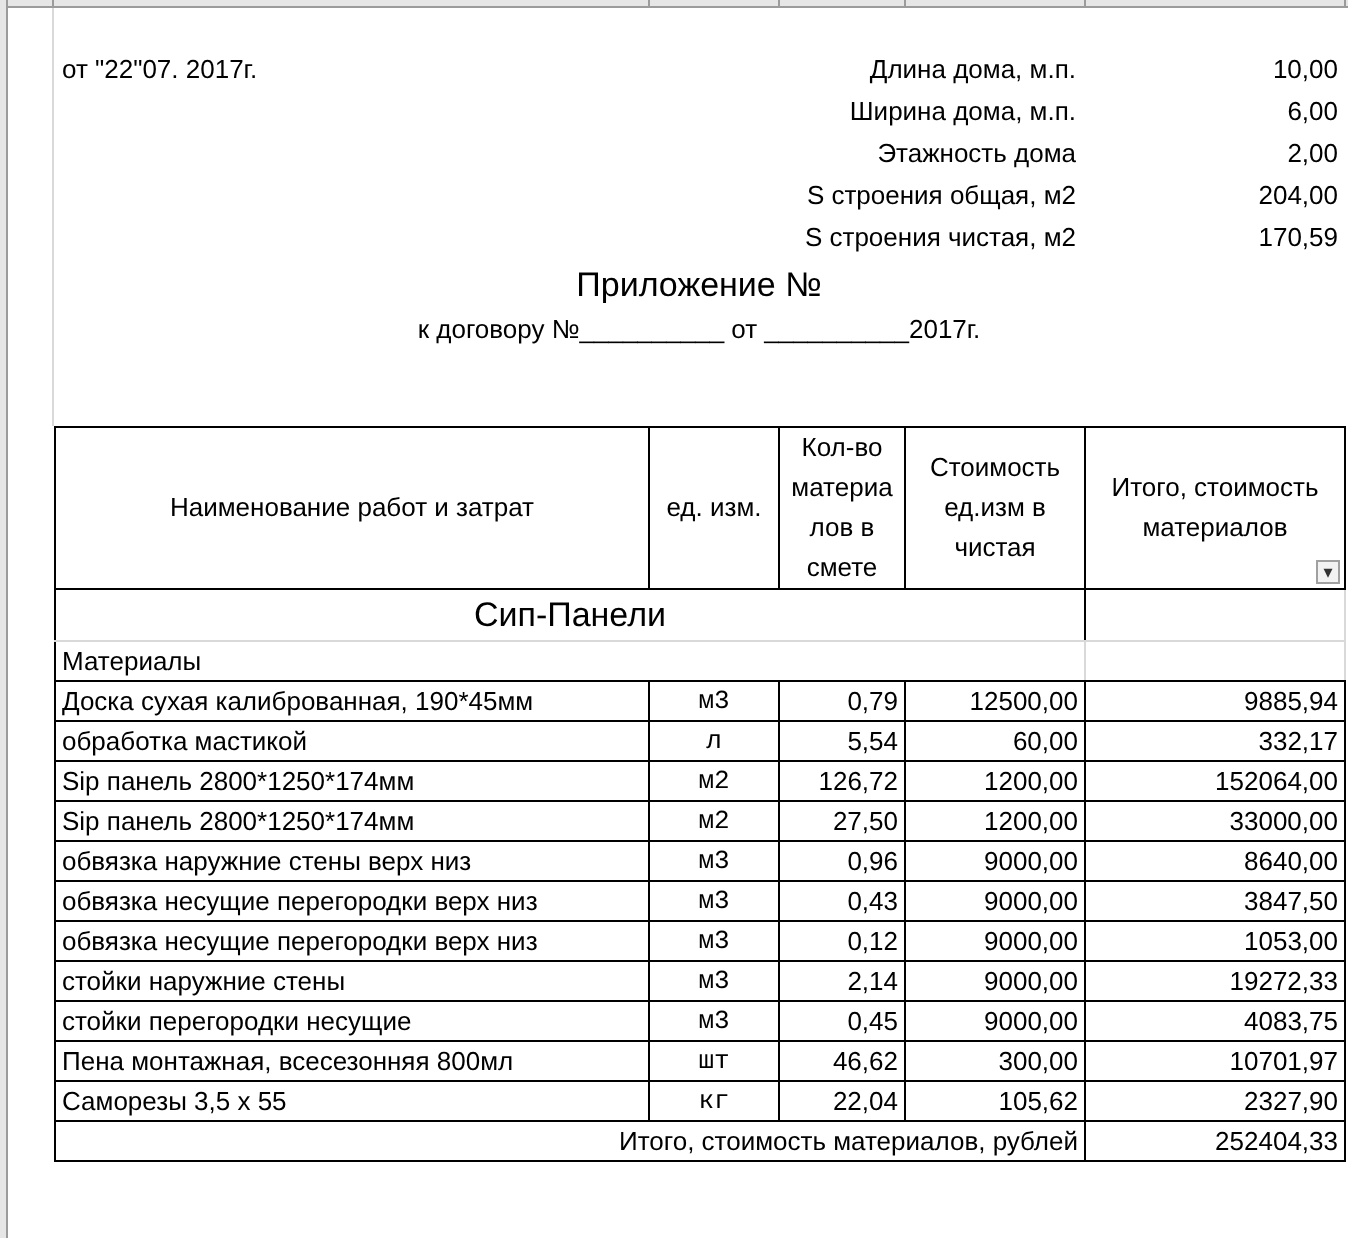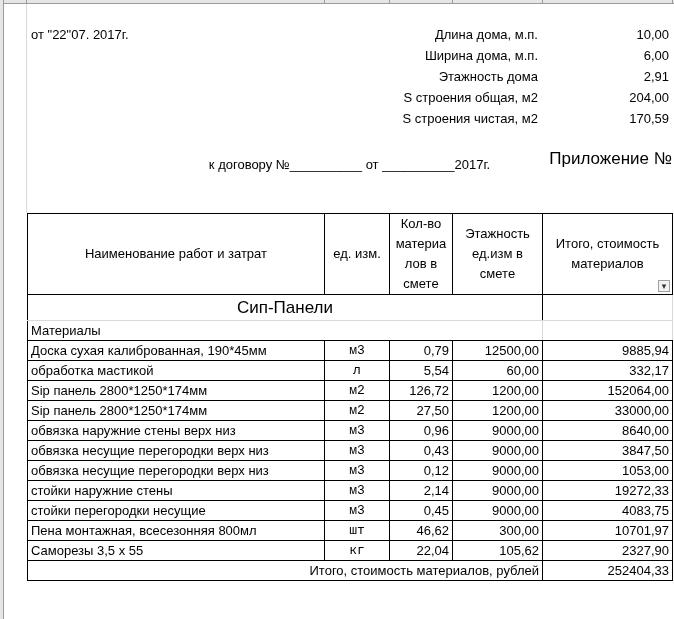--- a/index.html
+++ b/index.html
@@ -55,45 +55,45 @@
 
 <div class="txt" style="left:31px; top:25px;">от "22"07. 2017г.</div>
 
 <div class="txt right" style="left:340px; top:25px; width:198px;">Длина дома, м.п.</div>
 <div class="txt right" style="left:560px; top:25px; width:109px;">10,00</div>
 
 <div class="txt right" style="left:340px; top:46px; width:198px;">Ширина дома, м.п.</div>
 <div class="txt right" style="left:560px; top:46px; width:109px;">6,00</div>
 
 <div class="txt right" style="left:340px; top:67px; width:198px;">Этажность дома</div>
-<div class="txt right" style="left:560px; top:67px; width:109px;">2,91</div>
+<div class="txt right" style="left:560px; top:67px; width:109px;">2,00</div>
 
 <div class="txt right" style="left:340px; top:88px; width:198px;">S строения общая, м2</div>
 <div class="txt right" style="left:560px; top:88px; width:109px;">204,00</div>
 
 <div class="txt right" style="left:340px; top:109px; width:198px;">S строения чистая, м2</div>
 <div class="txt right" style="left:560px; top:109px; width:109px;">170,59</div>
 
-<div class="txt center" style="left:27px; top:148px; width:645px; font-size:17px; line-height:22px;text-align:right;">Приложение №</div>
+<div class="txt center" style="left:27px; top:132px; width:645px; font-size:17px; line-height:22px;">Приложение №</div>
 <div class="txt center" style="left:27px; top:155px; width:645px;">к договору №__________ от __________2017г.</div>
 
 <table class="tbl">
   <colgroup>
     <col style="width:297px">
     <col style="width:65px">
     <col style="width:63px">
     <col style="width:90px">
     <col style="width:130px">
   </colgroup>
   <tbody>
       <tr class="hdr">
     <td>Наименование работ и затрат</td>
     <td>ед. изм.</td>
     <td>Кол-во материа лов в смете</td>
-    <td>Этажность ед.изм в смете</td>
+    <td>Стоимость ед.изм в чистая</td>
     <td>
       <span>Итого, стоимость материалов</span>
       <span class="filter-btn">▾</span>
     </td>
   </tr>
   <tr class="section">
     <td colspan="4">Сип-Панели</td>
     <td class="blank"></td>
   </tr>
   <tr class="sub">

